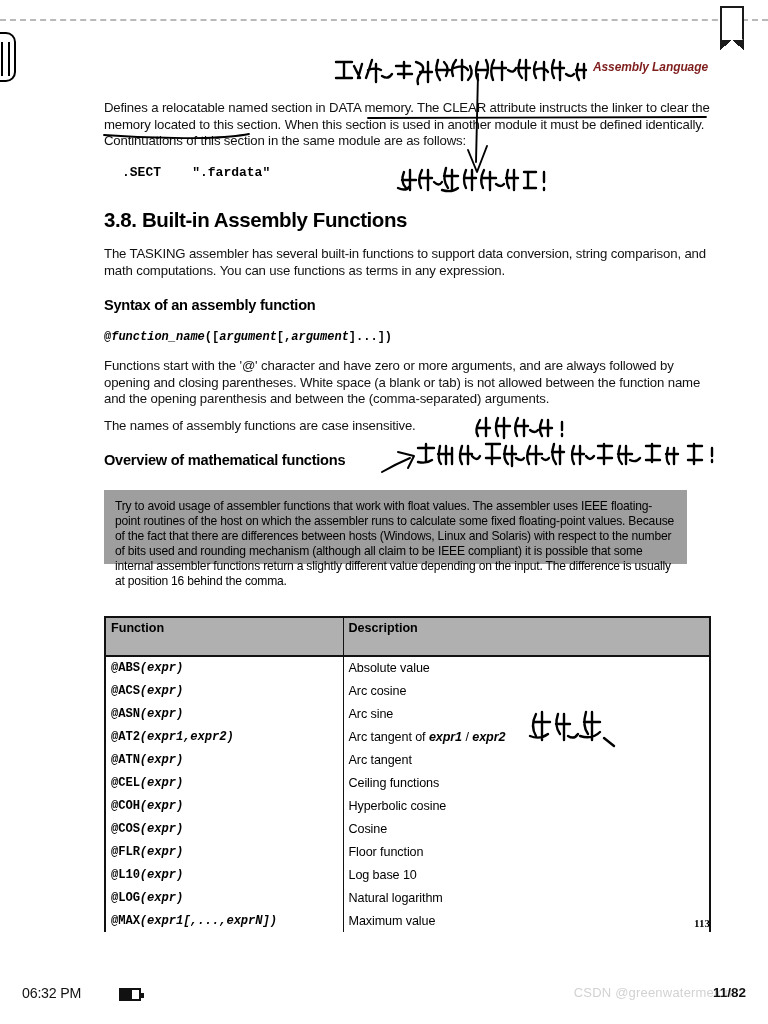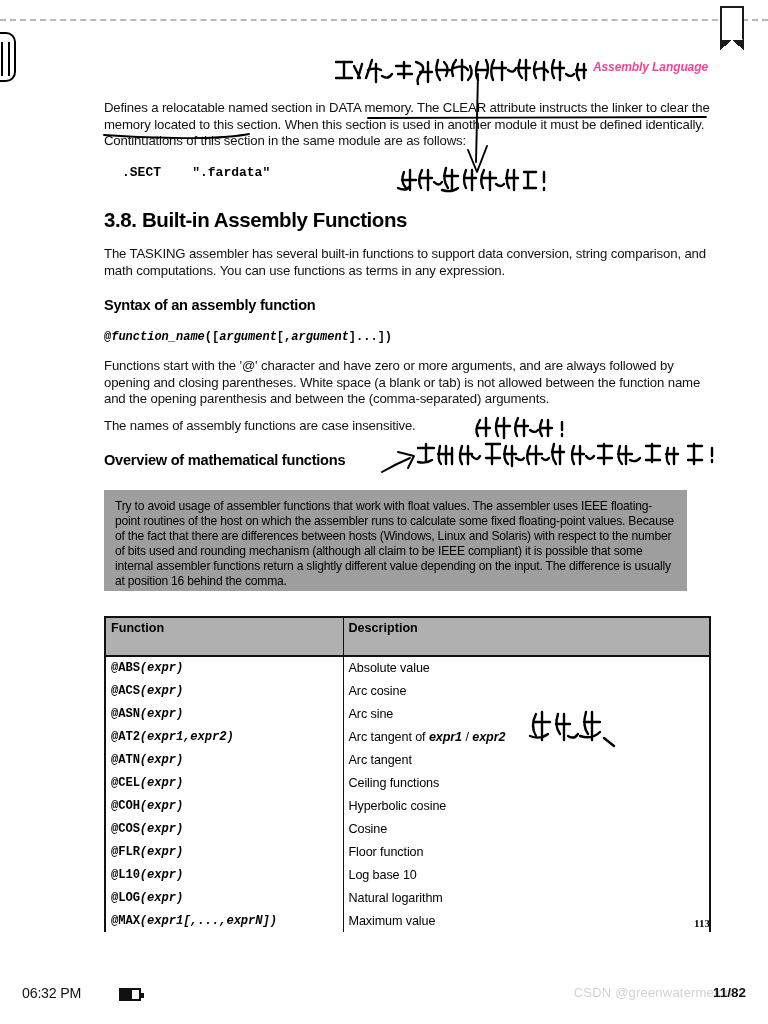--- a/index.html
+++ b/index.html
@@ -53,21 +53,21 @@
     position:absolute; left:-0.5px; bottom:-8px; width:21px; height:9px; background:#fff;
     clip-path:polygon(0 0,100% 0,100% 100%,50% 42%,0 100%);
   }
 
   
   #page{ position:absolute; left:0; top:0; width:768px; height:968px; }
 
   .running-head{
     position:absolute; right:60px; top:60px;
     font-size:12px; font-weight:bold; font-style:italic;
-    letter-spacing:-0.1px; color:#ec4899;text-align:right;
+    letter-spacing:-0.1px; color:#7f1d1d;text-align:right;
   }
 
   .body-col{ position:absolute; left:104px; width:606px; }
 
   p.para{
     font-size:13.2px; line-height:16.6px; color:#111;
     letter-spacing:-0.15px;
   }
 
   .code{
@@ -83,21 +83,21 @@
   }
 
   .syntax{
     font-family:"Liberation Mono","DejaVu Sans Mono", monospace;
     font-size:12px; font-weight:bold; color:#000; white-space:pre;
   }
   .syntax i{ font-style:italic; }
 
   
   #note{
-    position:absolute; left:104px; top:490px; width:583px; height:101px;
+    position:absolute; left:104px; top:490px; width:583px; height:74px;
     background:#9e9e9e;
     padding:9px 11px 12px 11px;
   }
   #note p{
     font-size:12.1px; line-height:14.9px; color:#000; letter-spacing:-0.2px;
   }
 
   
   #fn-table{
     position:absolute; left:104px; top:616px; width:607px;

